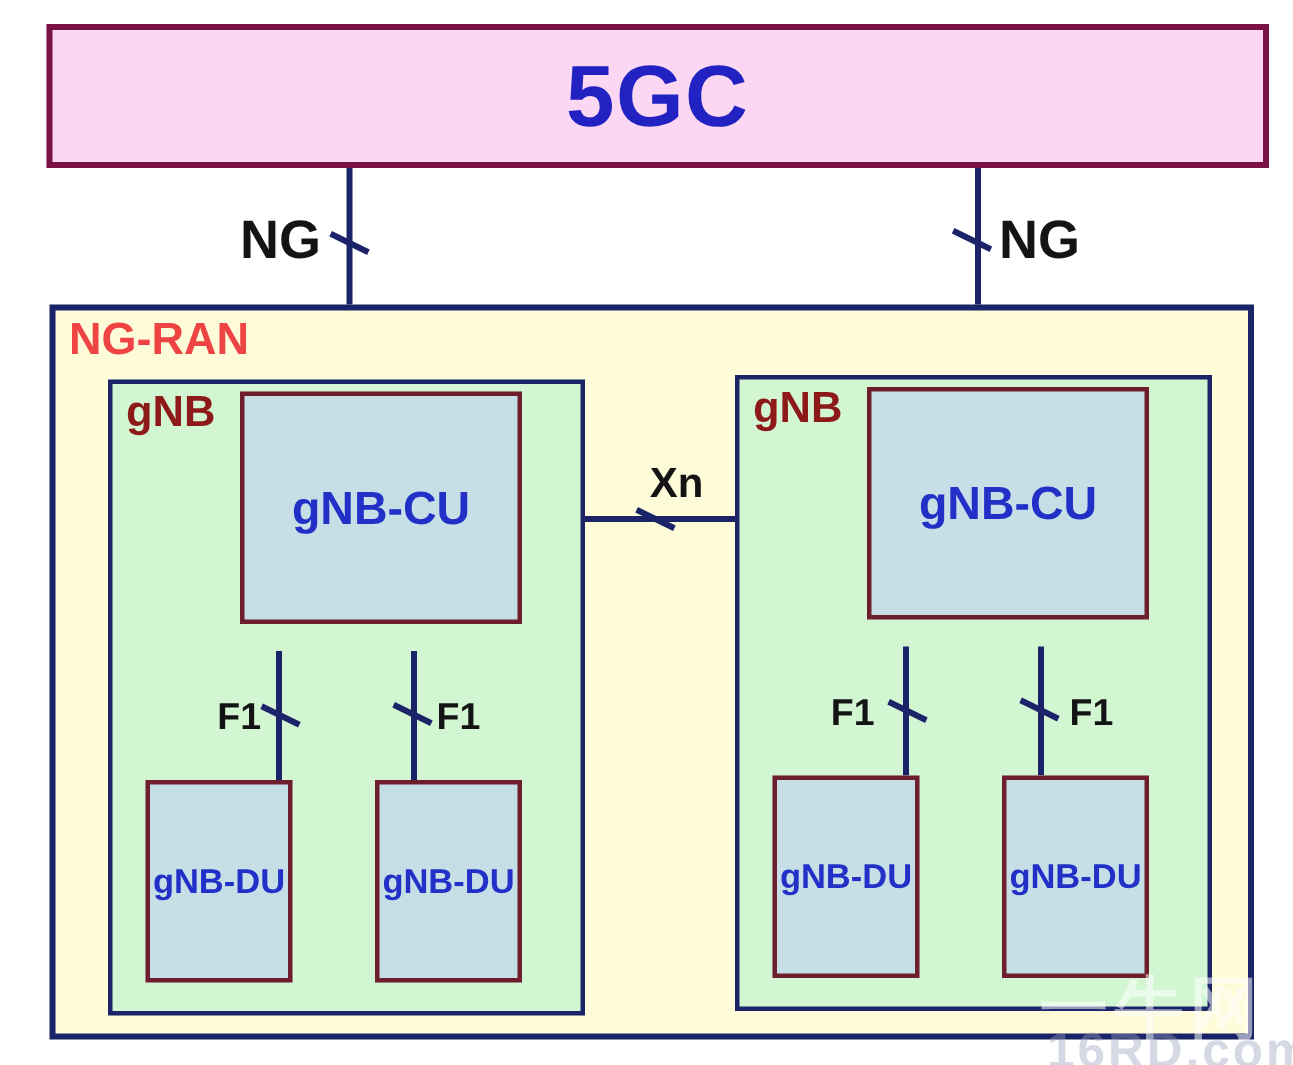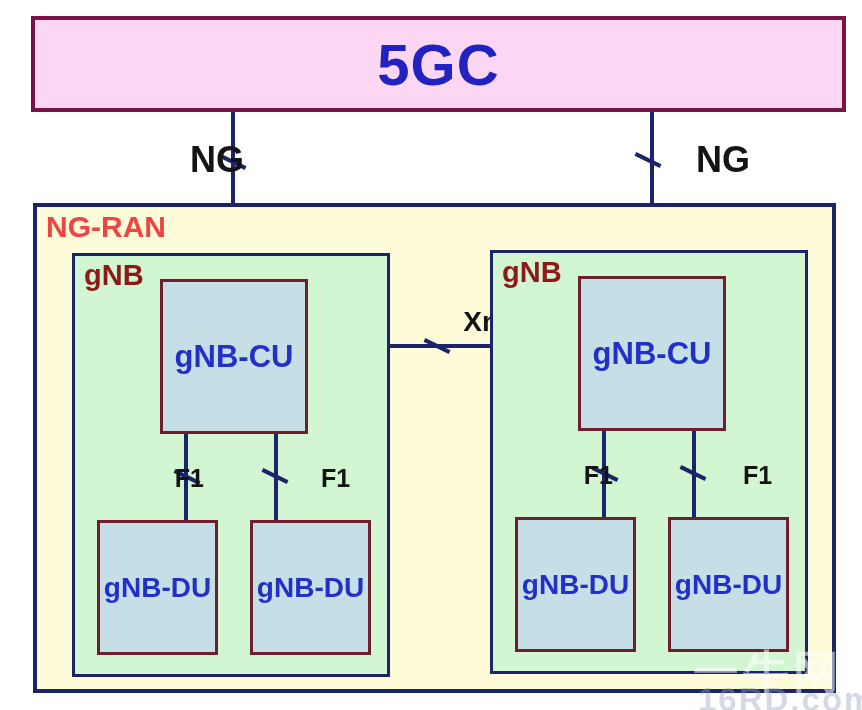--- a/index.html
+++ b/index.html
@@ -27,42 +27,42 @@
     background:#d2f5d2;border:3px solid #1c2469;
   }
   .gnb-left{left:72px;top:253px;}
   .gnb-right{left:490px;top:250px;}
   .gnb-lbl{position:absolute;left:9px;top:3px;font-size:29px;color:#8e1919;}
   
   .node{
     position:absolute;box-sizing:border-box;background:#c6dfe7;border:3px solid #6e1e2d;
     display:flex;align-items:center;justify-content:center;color:#2230c8;
   }
-  .cu{left:85px;top:23px;width:148px;height:155px;font-size:31px;}
-  .du{top:264px;width:121px;height:135px;font-size:28px;}
+  .cu{left:85px;top:5px;width:188px;height:155px;font-size:31px;}
+  .du{top:264px;width:98px;height:135px;font-size:23px;}
   .du-1{left:22px;}
   .du-2{left:175px;}
   
   .vline{position:absolute;width:4px;background:#1c2469;}
   .hline{position:absolute;height:4px;background:#1c2469;}
   .ng-line-left{left:231px;top:112px;height:143px;}
   .ng-line-right{left:650px;top:112px;height:140px;}
   .f1-line{top:178px;height:86px;}
   .f1-line-1{left:109px;}
   .f1-line-2{left:199px;}
   .xn-line{left:390px;top:344px;width:102px;}
   
   .tick{position:absolute;width:28px;height:4px;background:#1c2469;transform:rotate(26deg);}
   .tick-ng-left{left:219px;top:160px;}
   .tick-ng-right{left:634px;top:158px;}
   .tick-xn{left:423px;top:344px;}
   .tick-f1-1{left:98px;top:219px;}
   .tick-f1-2{left:186px;top:218px;}
   
-  .iface{position:absolute;color:#141414;margin-left:30px;}
+  .iface{position:absolute;color:#141414;}
   .ng-lbl{font-size:36px;width:64px;}
   .ng-lbl-left{left:150px;top:139px;text-align:right;}
   .ng-lbl-right{left:666px;top:139px;text-align:left;}
   .xn-lbl{left:413px;top:306px;font-size:28px;width:56px;text-align:right;}
   .f1-lbl{font-size:25px;top:208px;width:42px;}
   .f1-lbl-1{left:57px;text-align:right;}
   .f1-lbl-2{left:216px;text-align:left;}
   .gnb-right .f1-lbl-1{left:48px;}
   .gnb-right .f1-lbl-2{left:220px;}
   

